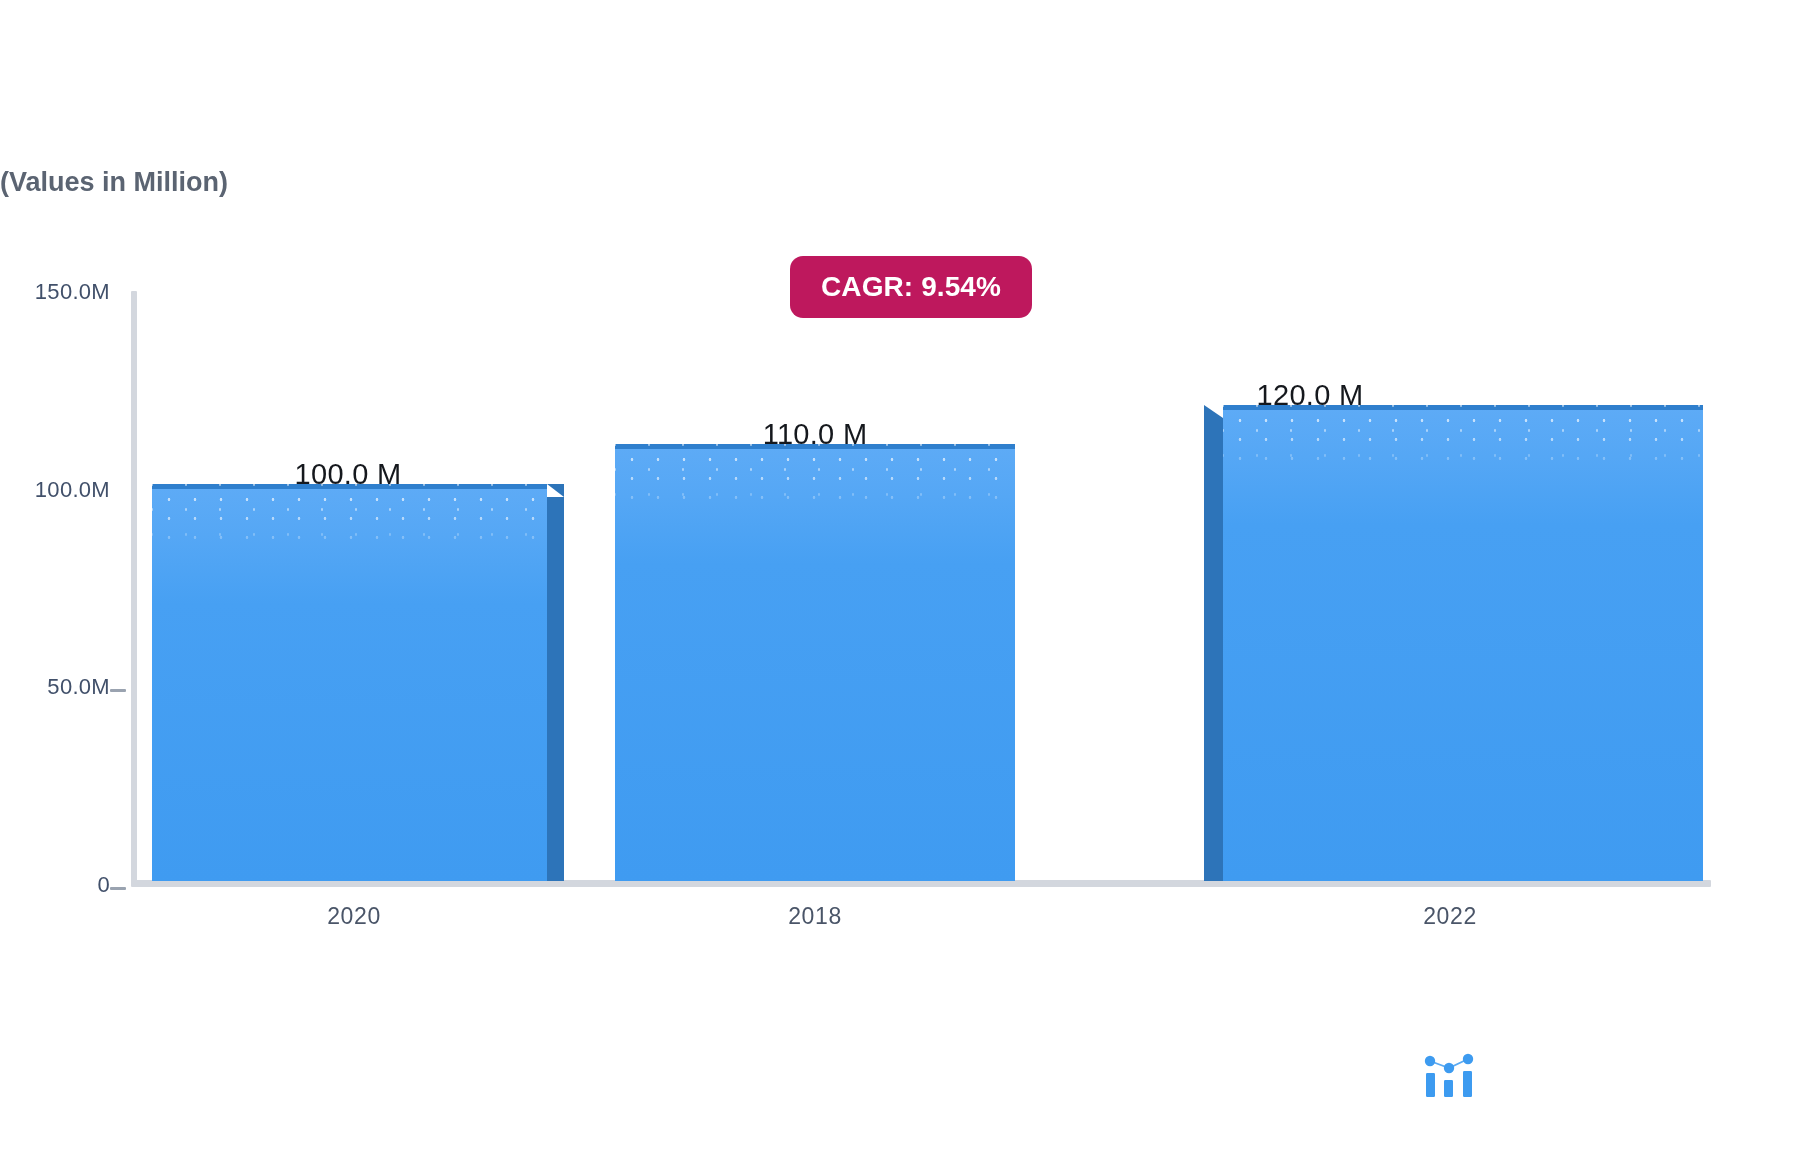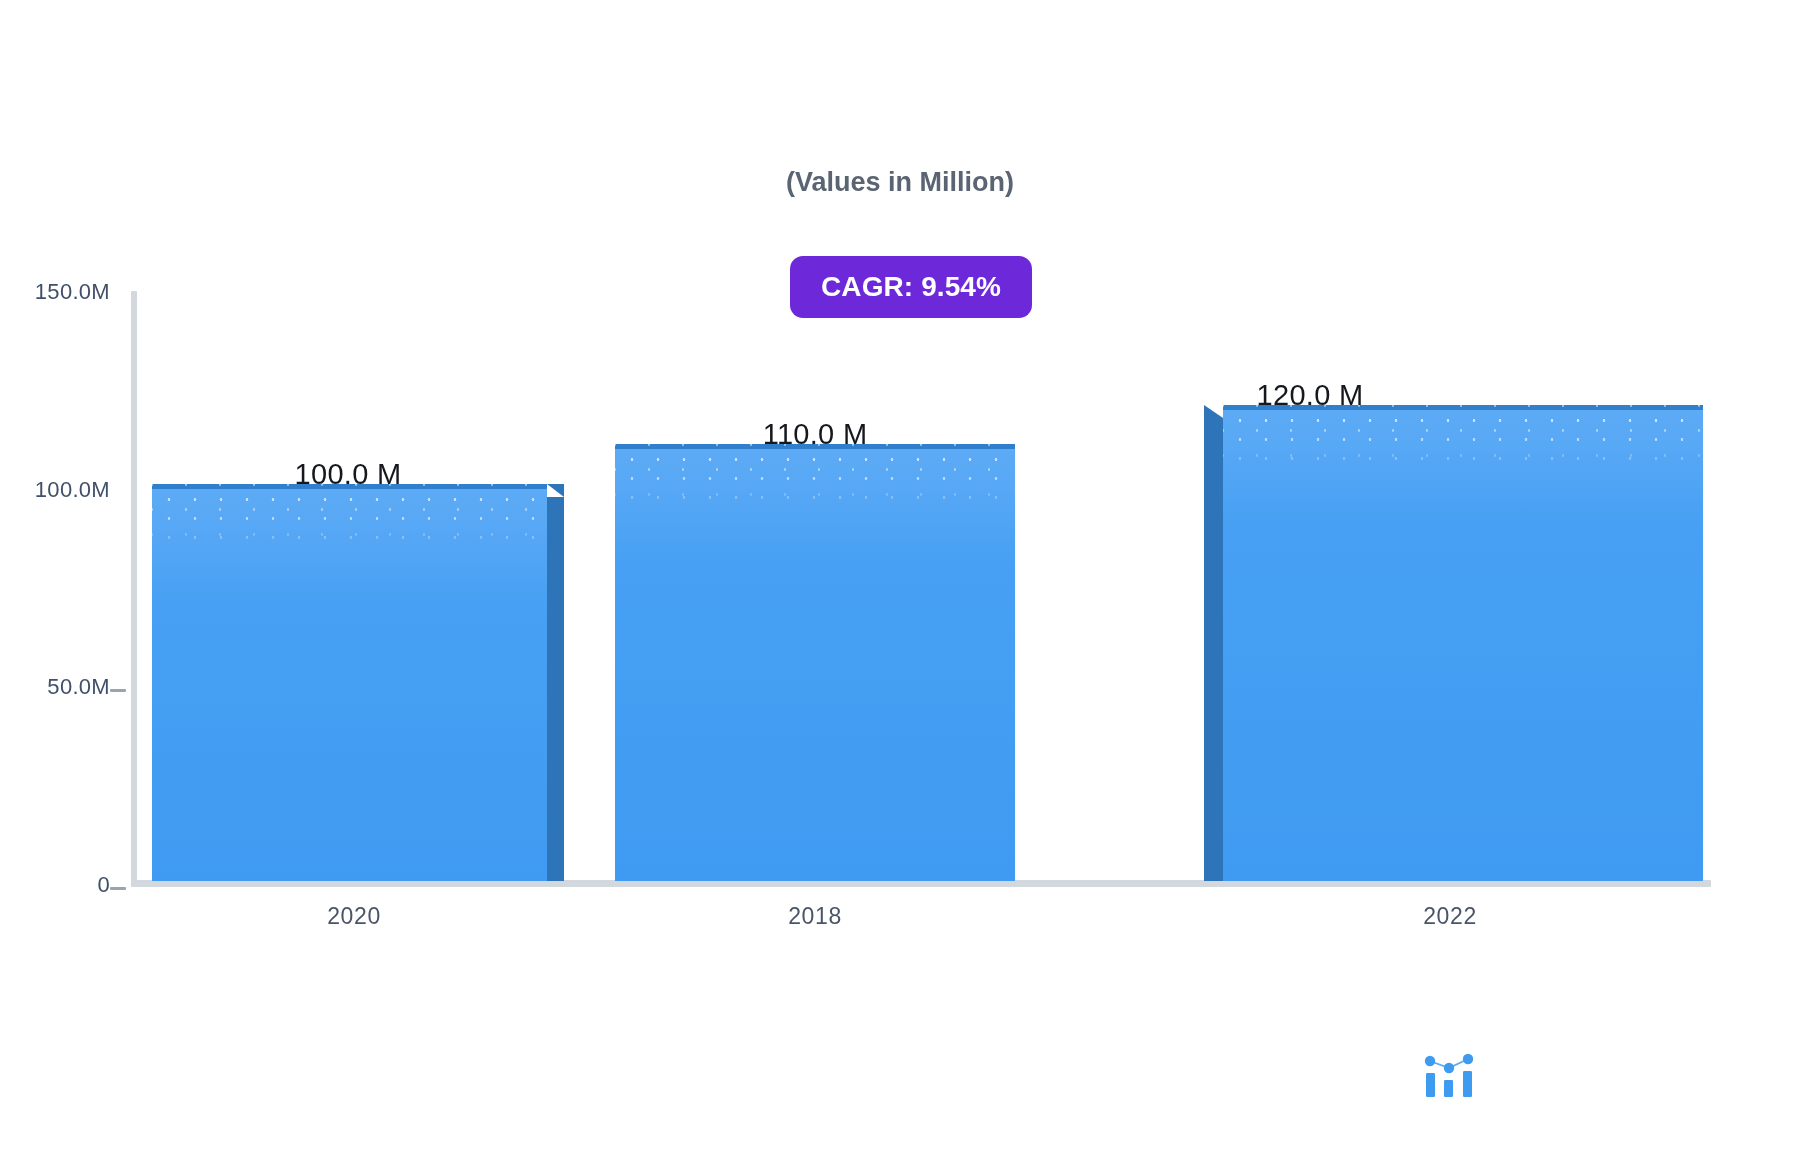--- a/index.html
+++ b/index.html
@@ -35,40 +35,40 @@
     color: #111317;
     letter-spacing: -0.2px;
     line-height: 1.1;
     white-space: nowrap;
   }
   .chart-subtitle {
     position: absolute;
     top: 168px;
     left: 0;
     width: 1800px;
-    text-align: center;
+    text-align: left;
     font-size: 27px;
     font-weight: 600;
     color: #5b6472;
     line-height: 1.1;
     white-space: nowrap;
   }
 
   
   .cagr-badge {
     position: absolute;
     left: 790px;
     top: 256px;
     display: flex;
     align-items: center;
     justify-content: center;
     height: 62px;
     padding: 0 31px;
     border-radius: 13px;
-    background: #6d28d9;
+    background: #be185d;
     color: #ffffff;
     font-size: 28px;
     font-weight: 600;
     letter-spacing: 0.1px;
     white-space: nowrap;
     box-sizing: border-box;
   }
 
   
   

